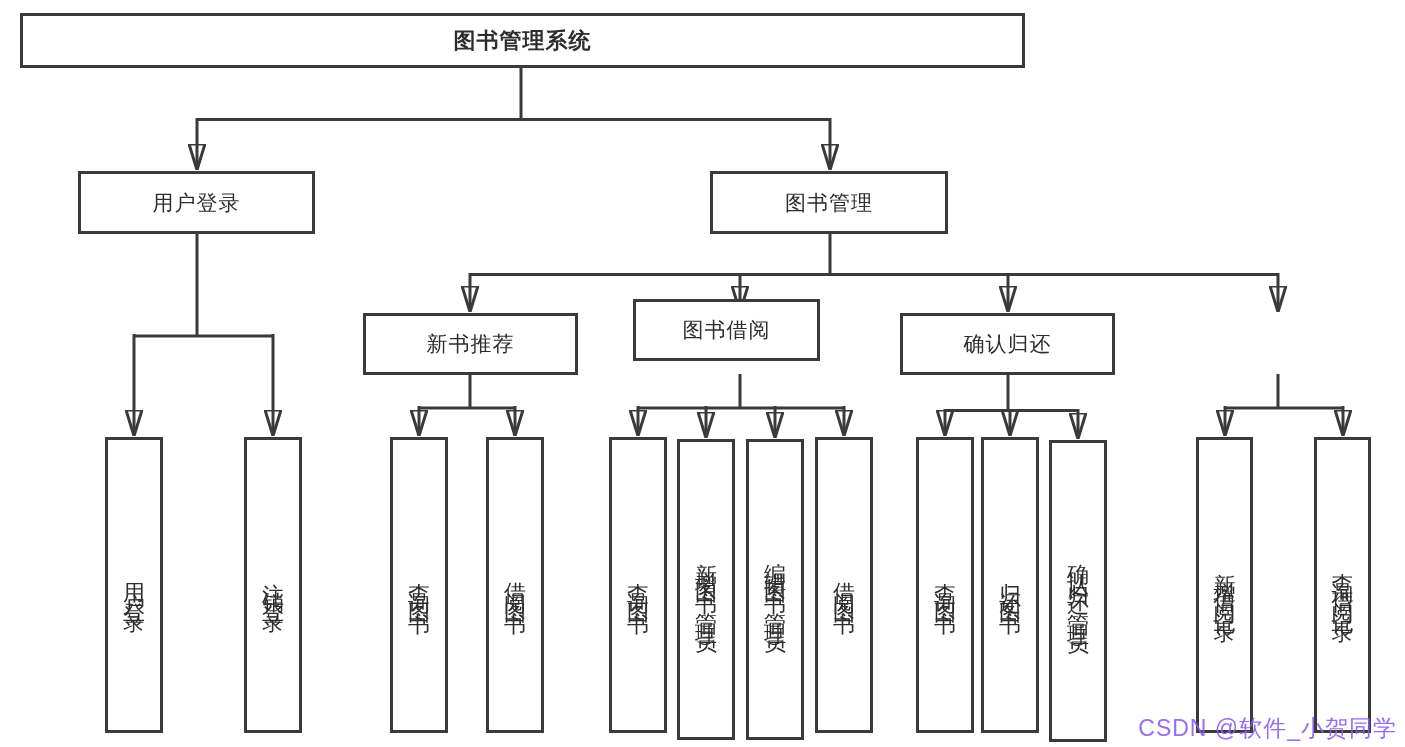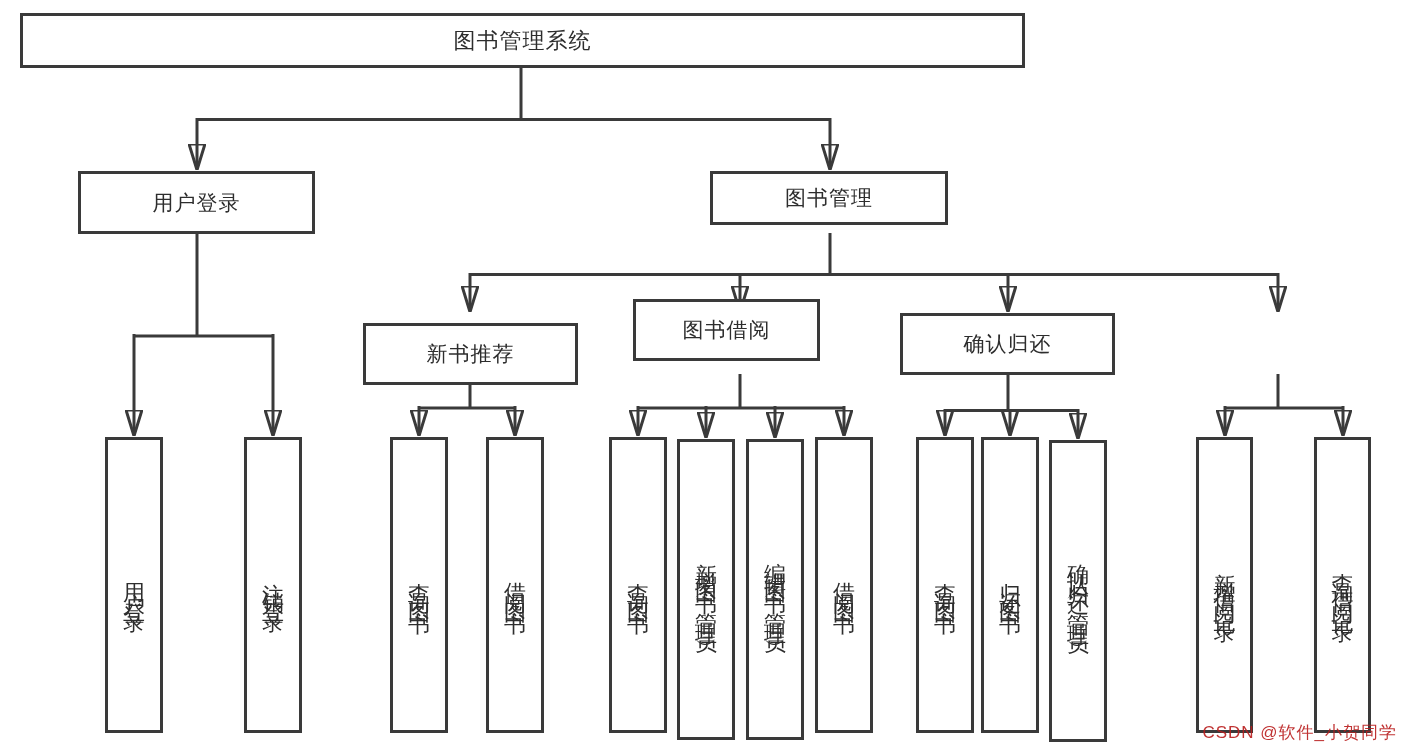--- a/index.html
+++ b/index.html
@@ -46,22 +46,22 @@
     font-size: 22px;
     letter-spacing: 10px;
     line-height: 1;
     color: #2d2d2d;
     white-space: nowrap;
   }
   .watermark {
     position: absolute;
     right: 8px;
     bottom: 3px;
-    font-size: 17px;
-    color: #b91c1c;
+    font-size: 23px;
+    color: #8b5cf6;
     letter-spacing: 1px;
     z-index: 5;
     opacity: 0.9;
   }
 </style>
 </head>
 <body>
 
 <div class="canvas">
 
@@ -99,32 +99,32 @@
     <path d="M1008,374 V410.5 M945,410.5 H1078"></path>
     <path d="M945,409 V435" marker-end="url(#arrow)"></path>
     <path d="M1010,409 V435" marker-end="url(#arrow)"></path>
     <path d="M1078,409 V438" marker-end="url(#arrow)"></path>
 
     <path d="M1278,374 V408 M1225,408 H1343"></path>
     <path d="M1225,406 V435" marker-end="url(#arrow)"></path>
     <path d="M1343,406 V435" marker-end="url(#arrow)"></path>
   </svg>
 
-  <div class="node h-root" style="left:20px; top:13px; width:1005px; height:55px;">
+  <div class="node h-root" style="left:20px; top:13px; width:1005px; height:55px;font-weight:bold;">
     <span>图书管理系统</span>
   </div>
 
   <div class="node h-mid" style="left:78px; top:171px; width:237px; height:63px;">
     <span>用户登录</span>
   </div>
-  <div class="node h-mid" style="left:710px; top:171px; width:238px; height:54px;">
+  <div class="node h-mid" style="left:710px; top:171px; width:238px; height:63px;">
     <span>图书管理</span>
   </div>
 
-  <div class="node h-mid" style="left:363px; top:323px; width:215px; height:62px;">
+  <div class="node h-mid" style="left:363px; top:313px; width:215px; height:62px;">
     <span>新书推荐</span>
   </div>
   <div class="node h-mid" style="left:633px; top:299px; width:187px; height:62px;">
     <span>图书借阅</span>
   </div>
   <div class="node h-mid" style="left:900px; top:313px; width:215px; height:62px;">
     <span>确认归还</span>
   </div>
 
   <div class="node v-leaf" style="left:105px; top:437px; width:58px; height:296px;">

